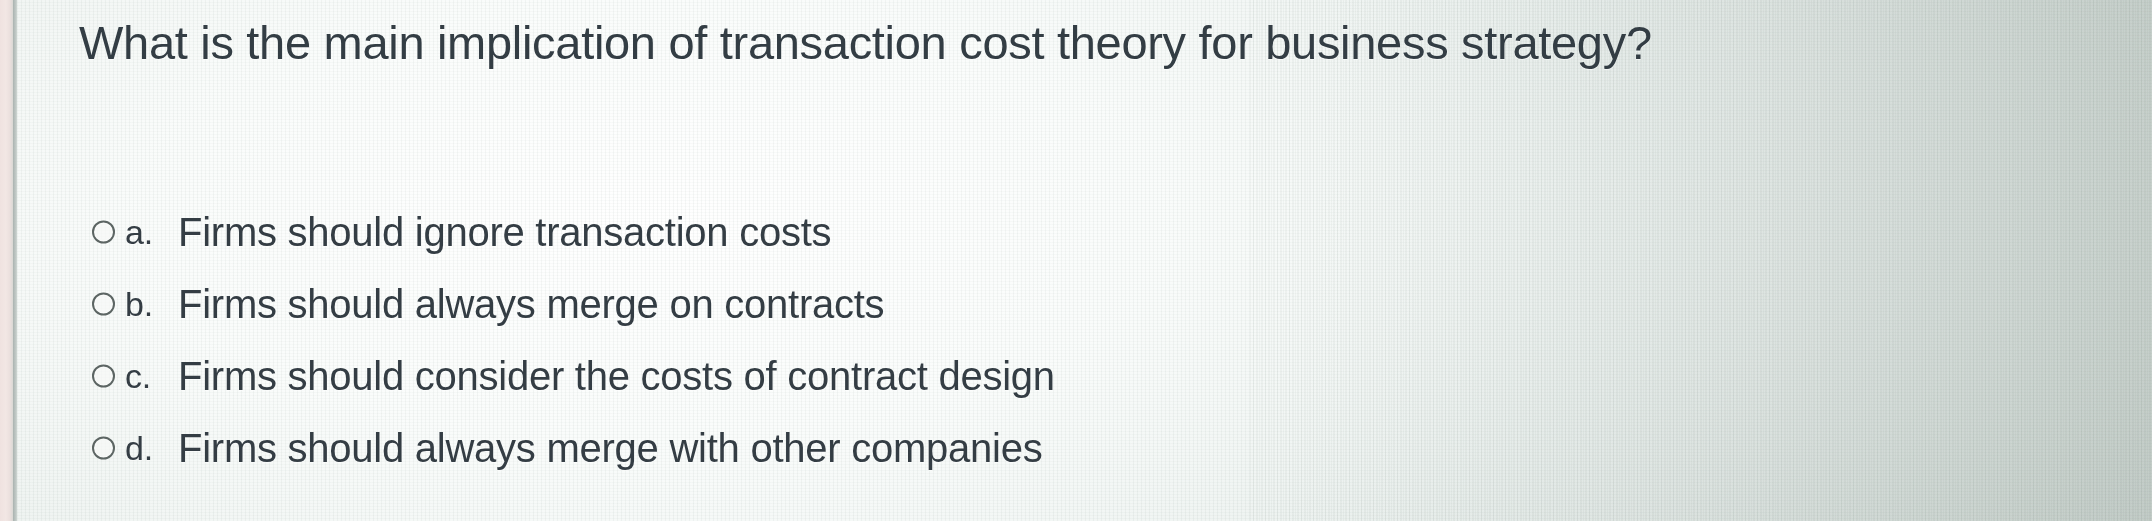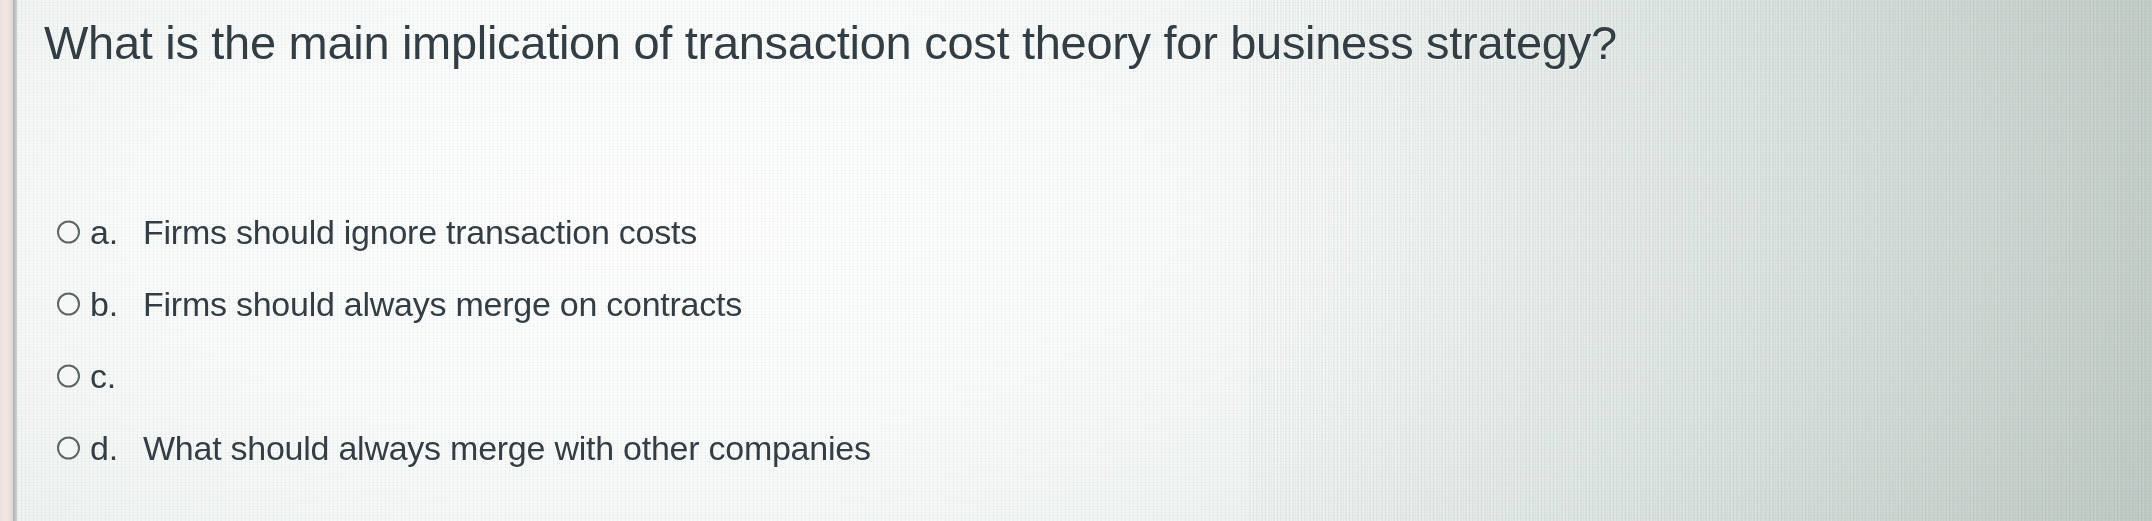--- a/index.html
+++ b/index.html
@@ -180,33 +180,34 @@
     color: #343d44;
     letter-spacing: -0.2px;
     text-shadow: 0 1px 0 rgba(255,255,255,0.5);
   }
 
   .option-text {
     position: absolute;
     left: 143px;
     top: 50%;
     transform: translateY(-50%);
-    font-size: 34px;
+    font-size: 40px;
     color: #343d44;
     letter-spacing: -0.25px;
     white-space: nowrap;
     text-shadow: 0 1px 0 rgba(255,255,255,0.5);
   }
 
   
   .question-title,
   .option-letter,
   .option-text,
   .radio {
     filter: blur(0.35px);
+    margin-left: 35px;
   }
 </style>
 </head>
 <body>
 
 <div id="screenshot">
 
   <div class="surface"></div>
   <div class="weave"></div>
   <div class="scanlines"></div>
@@ -229,23 +230,24 @@
 
       <div class="option-row">
         <span class="radio"></span>
         <span class="option-letter">b.</span>
         <span class="option-text">Firms should always merge on contracts</span>
       </div>
 
       <div class="option-row">
         <span class="radio"></span>
         <span class="option-letter">c.</span>
+        <span class="option-text">Firms should consider the costs of contract design</span>
       </div>
 
       <div class="option-row">
         <span class="radio"></span>
         <span class="option-letter">d.</span>
-        <span class="option-text">What should always merge with other companies</span>
+        <span class="option-text">Firms should always merge with other companies</span>
       </div>
 
     </div>
   </div>
 </div>
 
 </body></html>

